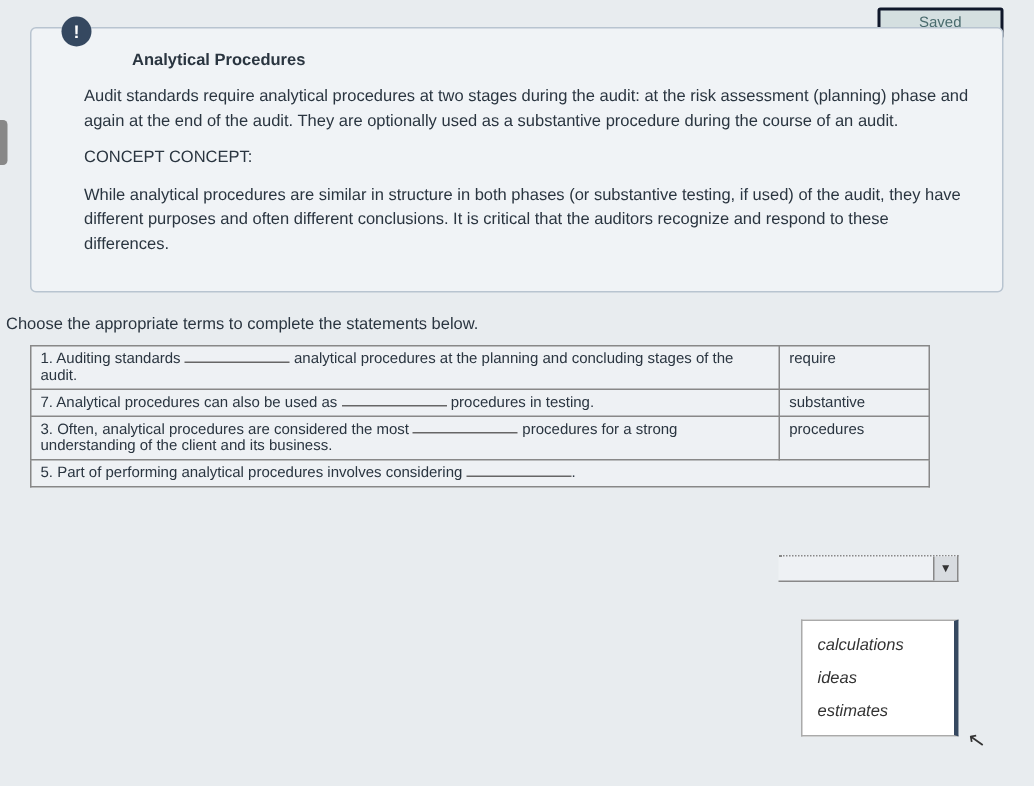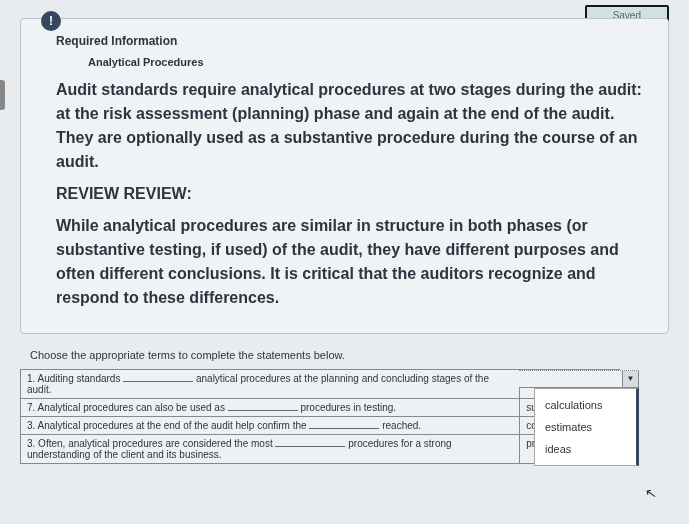--- a/index.html
+++ b/index.html
@@ -55,33 +55,32 @@
       color: #2a3540;
     }
     .info-box h2 {
       font-size: 11px;
       font-weight: bold;
       margin-bottom: 10px;
       color: #2a3540;
       margin-left: 32px;
     }
     .info-box p {
-      font-size: 16px;
+      font-size: 11px;
       line-height: 1.5;
       margin-bottom: 8px;
       color: #2a3540;
-      font-weight: bold;
     }
     .concept-label {
       font-size: 11px;
       margin-bottom: 8px;
       color: #2a3540;
     }
     .instruct {
-      margin: 15px 20px 8px 30px;
+      margin: 15px 20px 8px 4px;
       font-size: 11px;
       color: #2a3540;
     }
     .statements-table {
       margin: 0 20px;
       border-collapse: collapse;
       width: 600px;
     }
     .statements-table td {
       border: 1px solid #888;
@@ -124,27 +123,28 @@
       height: 16px;
       background: #d8dce0;
       border-left: 1px solid #888;
       text-align: center;
       font-size: 8px;
       line-height: 16px;
       color: #333;
     }
     .dropdown-menu {
       position: absolute;
-      top: 388px;
+      top: 413px;
       right: 50px;
       width: 105px;
       background: #fff;
       border: 1px solid #aaa;
       border-right: 3px solid #354860;
       padding: 5px 0;
+      font-style: italic;
     }
     .dropdown-menu div {
       padding: 5px 10px;
       font-size: 11px;
       color: #333;
       cursor: pointer;
     }
     .cursor {
       position: absolute;
       top: 485px;
@@ -165,24 +165,23 @@
   </style>
 </head>
 <body>
 
 <div class="left-stub"></div>
 
 <div class="saved-badge">Saved</div>
 
 <div class="info-box">
   <div class="info-icon">!</div>
-  <h1>Required Information</h1>
   <h2>Analytical Procedures</h2>
   <p>Audit standards require analytical procedures at two stages during the audit: at the risk assessment (planning) phase and again at the end of the audit. They are optionally used as a substantive procedure during the course of an audit.</p>
-  <p class="concept-label">REVIEW REVIEW:</p>
+  <p class="concept-label">CONCEPT CONCEPT:</p>
   <p>While analytical procedures are similar in structure in both phases (or substantive testing, if used) of the audit, they have different purposes and often different conclusions. It is critical that the auditors recognize and respond to these differences.</p>
 </div>
 
 <p class="instruct">Choose the appropriate terms to complete the statements below.</p>
 
 <table class="statements-table">
   <tbody>
       <tr>
     <td class="stmt">
       <span>1. Auditing standards </span><span class="blank"></span><span> analytical procedures at the planning and concluding stages of the audit.</span>
@@ -190,36 +189,35 @@
     <td class="ans">require</td>
   </tr>
   <tr>
     <td class="stmt">
       <span>7. Analytical procedures can also be used as </span><span class="blank"></span><span> procedures in testing.</span>
     </td>
     <td class="ans">substantive</td>
   </tr>
   <tr>
     <td class="stmt">
-      <span>3. Analytical procedures at the end of the audit help confirm the </span><span class="blank"></span><span> reached.</span>
-    </td>
-    <td class="ans">conclusions</td>
+      <span>3. Often, analytical procedures are considered the most </span><span class="blank"></span><span> procedures for a strong understanding of the client and its business.</span>
+    </td>
+    <td class="ans">procedures</td>
   </tr>
   <tr>
-    <td class="stmt">
-      <span>3. Often, analytical procedures are considered the most </span><span class="blank"></span><span> procedures for a strong understanding of the client and its business.</span>
-    </td>
-    <td class="ans">procedures</td>
+    <td class="stmt" colspan="2">
+      <span>5. Part of performing analytical procedures involves considering </span><span class="blank"></span><span>.</span>
+    </td>
   </tr>
 </tbody>
   </table>
 
 <div class="dropdown-slot">
   <div class="dropdown-arrow">▼</div>
 </div>
 
 <div class="dropdown-menu">
   <div>calculations</div>
+  <div>ideas</div>
   <div>estimates</div>
-  <div>ideas</div>
 </div>
 
 <div class="cursor">↖</div>
 
 </body></html>

